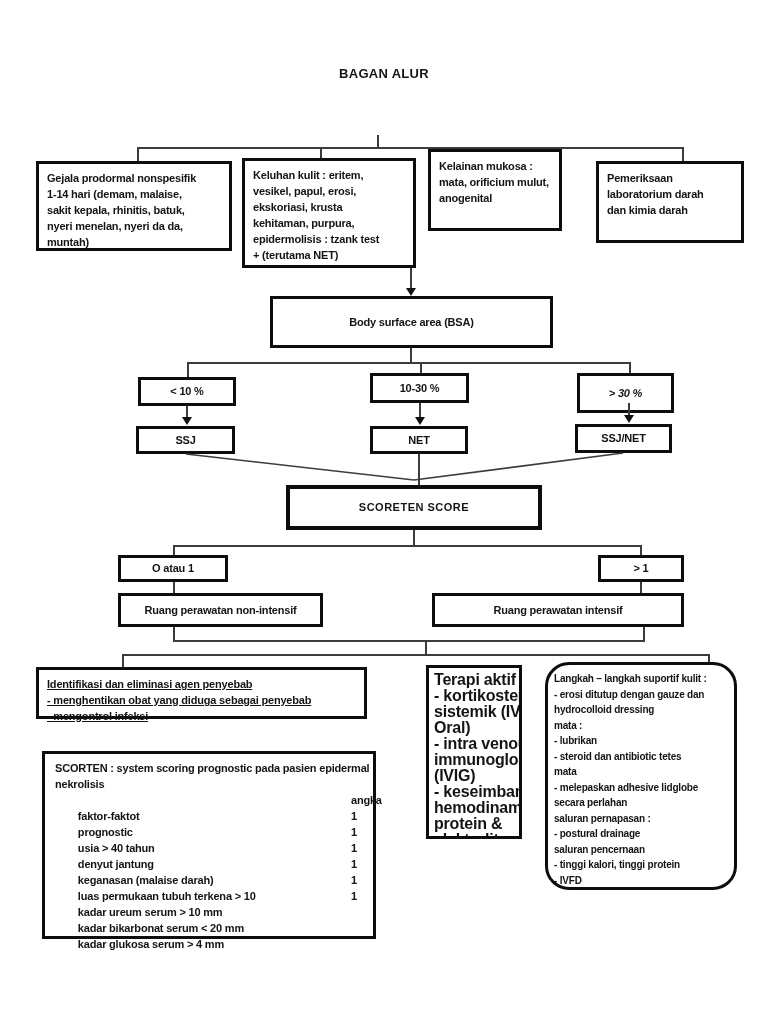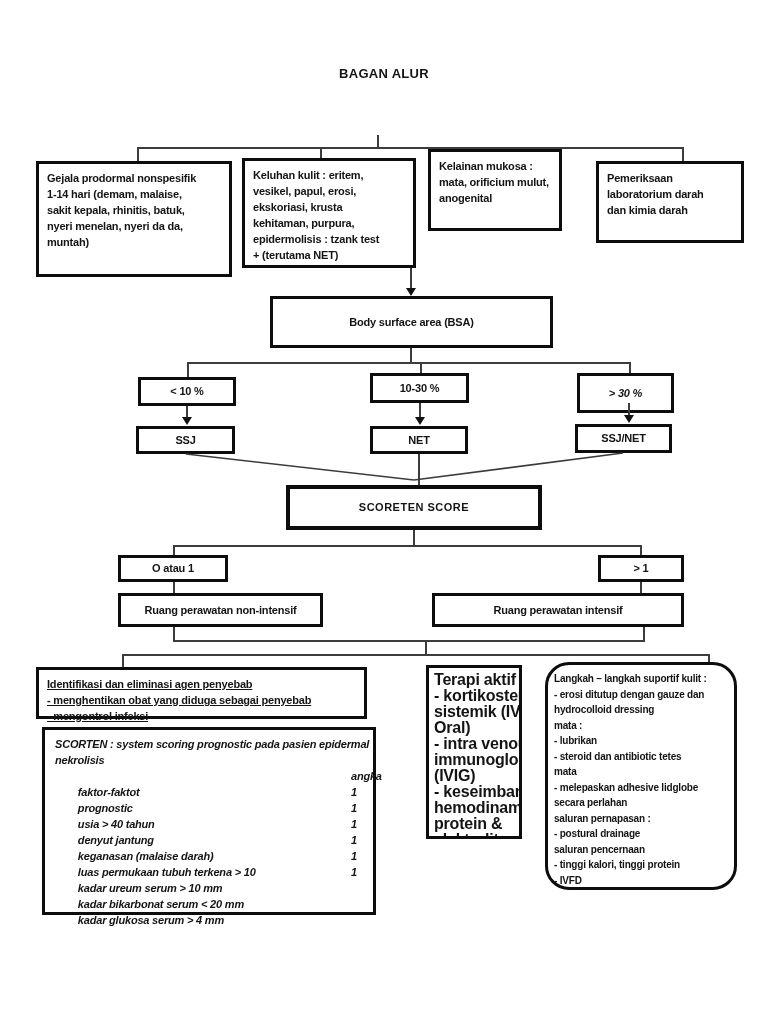--- a/index.html
+++ b/index.html
@@ -48,21 +48,21 @@
   <div class="title">BAGAN ALUR</div>
 
 
   <div class="vline" style="left:377px; top:135px; height:12px;"></div>
   <div class="hline" style="left:137px; top:147px; width:546px;"></div>
   <div class="vline" style="left:137px; top:147px; height:14px;"></div>
   <div class="vline" style="left:320px; top:147px; height:11px;"></div>
   <div class="vline" style="left:493px; top:147px; height:14px;"></div>
   <div class="vline" style="left:682px; top:147px; height:14px;"></div>
 
-  <div class="box txt" style="left:36px; top:161px; width:196px; height:116px;">Gejala prodormal nonspesifik
+  <div class="box txt" style="left:36px; top:161px; width:196px; height:90px;">Gejala prodormal nonspesifik
 1-14 hari (demam, malaise,
 sakit kepala, rhinitis, batuk,
 nyeri menelan, nyeri da da,
 muntah)</div>
   <div class="box txt" style="left:242px; top:158px; width:174px; height:110px;">Keluhan kulit : eritem,
 vesikel, papul, erosi,
 ekskoriasi, krusta
 kehitaman, purpura,
 epidermolisis : tzank test
 + (terutama NET)</div>
@@ -126,21 +126,21 @@
   <div class="hline" style="left:173px; top:640px; width:472px;"></div>
   <div class="vline" style="left:425px; top:640px; height:14px;"></div>
   <div class="hline" style="left:122px; top:654px; width:588px;"></div>
   <div class="vline" style="left:122px; top:654px; height:13px;"></div>
   <div class="vline" style="left:708px; top:654px; height:8px;"></div>
 
   <div class="box txt" style="left:36px; top:667px; width:331px; height:52px;text-decoration:underline;">Identifikasi dan eliminasi agen penyebab
 - menghentikan obat yang diduga sebagai penyebab
 - mengontrol infeksi</div>
 
-  <div class="box" style="left:42px; top:727px; width:334px; height:188px;font-style:italic;">
+  <div class="box" style="left:42px; top:751px; width:334px; height:188px;">
     <div class="scorten-body">
       <div class="scorten-header">SCORTEN : system scoring prognostic pada pasien epidermal
 nekrolisis</div>
       <div class="srow">
         <span>faktor-faktot</span>
         <span class="sval">angka</span>
       </div>
       <div class="srow">
         <span>prognostic</span>
         <span class="sval">1</span>

